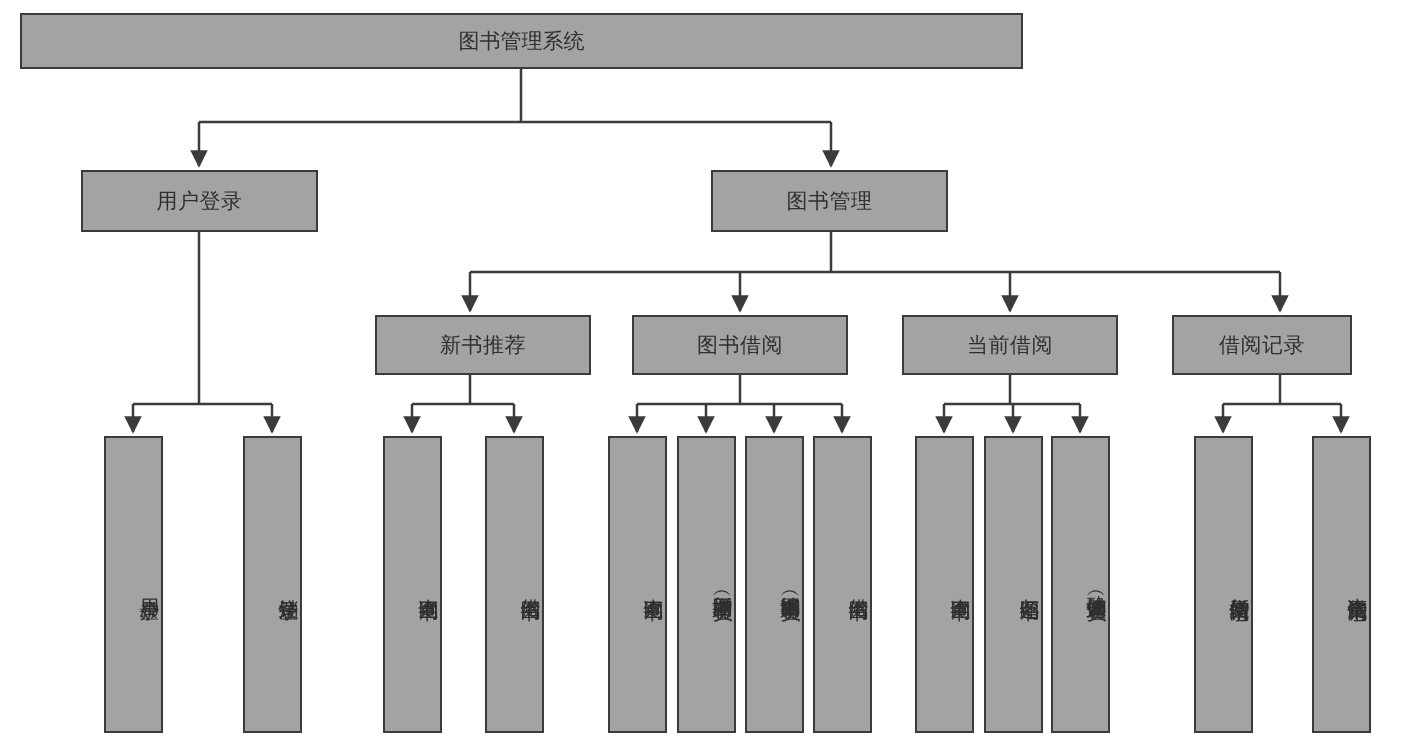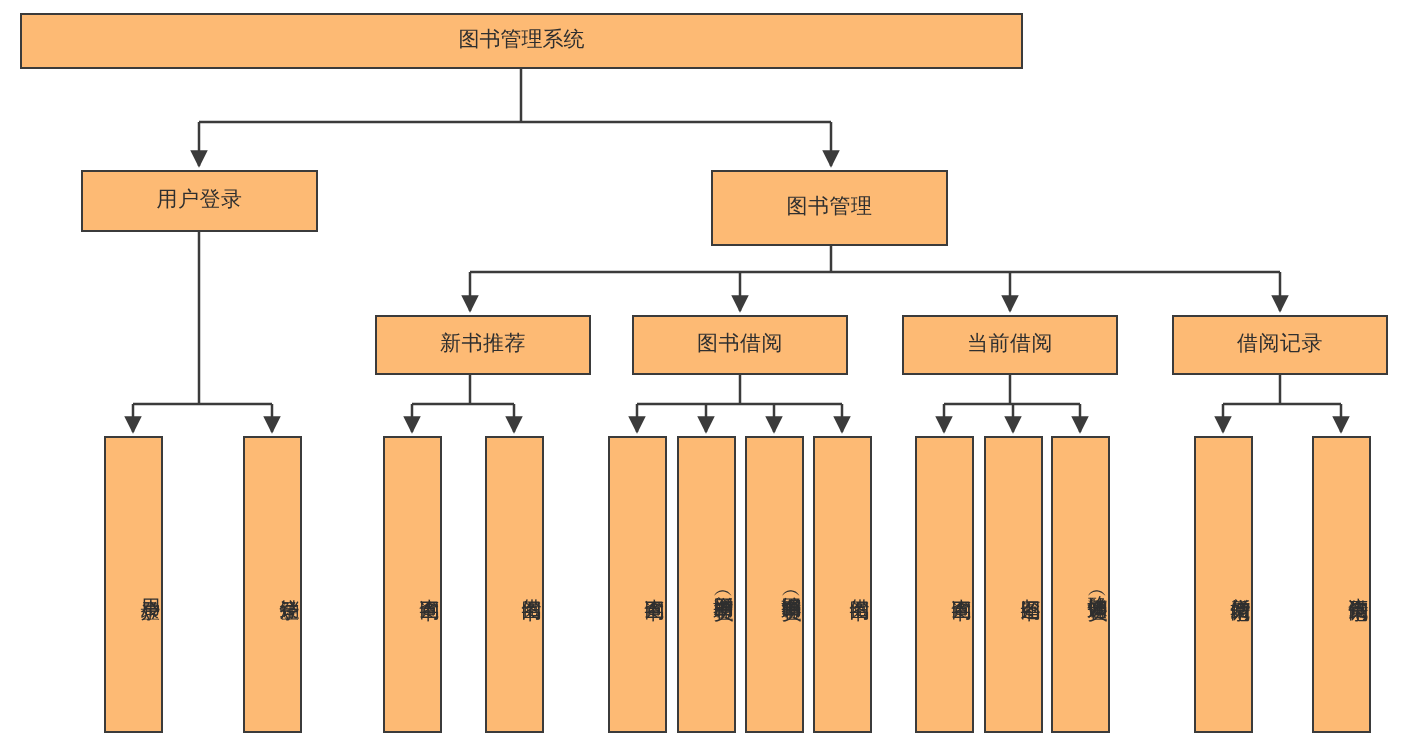--- a/index.html
+++ b/index.html
@@ -13,29 +13,28 @@
   #canvas {
     position: relative;
     width: 1405px;
     height: 747px;
     background: #ffffff;
     overflow: hidden;
   }
   .node {
     position: absolute;
     box-sizing: border-box;
-    background: #fdba74;
+    background: #a3a3a3;
     border: 2px solid #3b3b3b;
     display: flex;
     align-items: center;
     justify-content: center;
     color: #2f2f2f;
     line-height: 1.18;
     text-align: center;
-    font-family: Liberation Mono, monospace;
   }
   .node-h {
     font-size: 21px;
     letter-spacing: 0.5px;
   }
   .node-root {
     font-size: 21px;
   }
   .node-v {
     writing-mode: vertical-rl;
@@ -117,26 +116,26 @@
       <path d="M 1280 375 L 1280 404"></path>
       <path d="M 1223 404 L 1341 404"></path>
       <path d="M 1223 404 L 1223 432" marker-end="url(#arrow)"></path>
       <path d="M 1341 404 L 1341 432" marker-end="url(#arrow)"></path>
     </g>
   </svg>
 
   <div class="node node-root" style="left:20px; top:13px; width:1003px; height:56px;">图书管理系统</div>
 
   <div class="node node-h" style="left:81px; top:170px; width:237px; height:62px;">用户登录</div>
-  <div class="node node-h" style="left:711px; top:170px; width:237px; height:76px;">图书管理</div>
+  <div class="node node-h" style="left:711px; top:170px; width:237px; height:62px;">图书管理</div>
 
   <div class="node node-h" style="left:362px; top:315px; width:216px; height:60px;margin-left:13px;">新书推荐</div>
   <div class="node node-h" style="left:902px; top:315px; width:216px; height:60px;">当前借阅</div>
   <div class="node node-h" style="left:632px; top:315px; width:216px; height:60px;">图书借阅</div>
-  <div class="node node-h" style="left:1172px; top:315px; width:216px; height:60px;">借阅记录</div>
+  <div class="node node-h" style="left:1172px; top:315px; width:180px; height:60px;">借阅记录</div>
 
   <div class="node node-v" style="left:104px; top:436px; width:59px; height:297px;">
     <span>用户登录</span>
   </div>
   <div class="node node-v" style="left:243px; top:436px; width:59px; height:297px;">
     <span>注销登录</span>
   </div>
 
   <div class="node node-v" style="left:383px; top:436px; width:59px; height:297px;">
     <span>查询图书</span>

